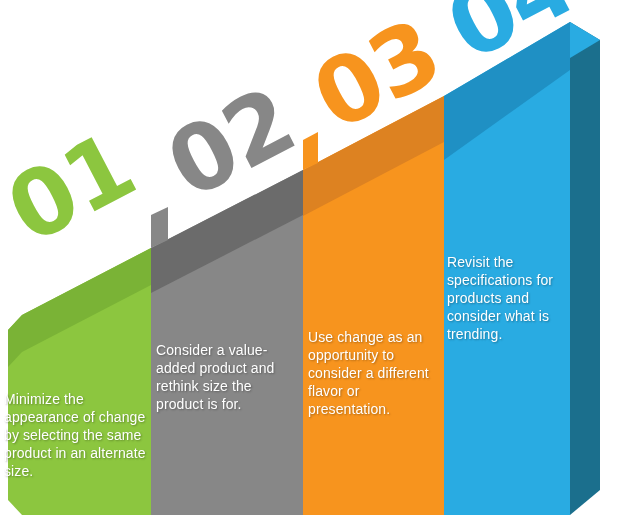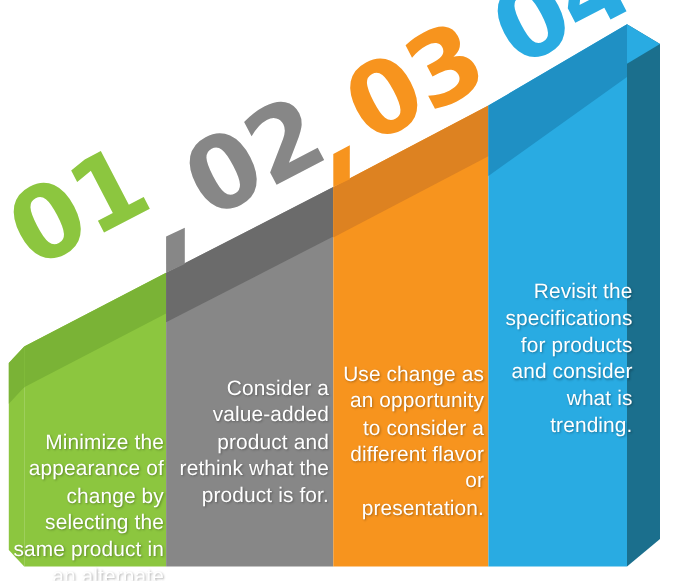--- a/index.html
+++ b/index.html
@@ -36,24 +36,24 @@
   .caption-layer {
     position: absolute;
     left: 0;
     top: 0;
     width: 617px;
     height: 528px;
     pointer-events: none;
   }
   .caption {
     position: absolute;
-    text-align: right;
+    text-align: left;
     color: #ffffff;
     font-family: "Liberation Sans", sans-serif;
-    font-size: 19px;
+    font-size: 14px;
     line-height: 1.28;
     letter-spacing: 0.1px;
     text-shadow: 1px 1px 2px rgba(0,0,0,0.30);
     pointer-events: auto;
   }
   #caption-1 { left: 4px;   top: 391px; width: 145px; }
   #caption-2 { left: 156px; top: 342px; width: 143px; }
   #caption-3 { left: 308px; top: 329px; width: 132px; }
   #caption-4 { left: 447px; top: 254px; width: 128px; }
 </style>
@@ -101,18 +101,18 @@
       <polygon points="570,22 600,40 600,490 570,515" fill="#1B6F8D"></polygon>
 
       <polygon points="570,22 600,40 570,58" fill="#29ABE2"></polygon>
       <text class="step-number" x="470" y="62" fill="#29ABE2" transform="rotate(-27.5 470 62)">04</text>
     </g>
 
   </svg>
 
   <div class="caption-layer">
     <div class="caption" id="caption-1">Minimize the appearance of change by selecting the same product in an alternate size.</div>
-    <div class="caption" id="caption-2">Consider a value-added product and rethink what the product is for.</div>
+    <div class="caption" id="caption-2">Consider a value-added product and rethink size the product is for.</div>
     <div class="caption" id="caption-3">Use change as an opportunity to consider a different flavor or presentation.</div>
     <div class="caption" id="caption-4">Revisit the specifications for products and consider what is trending.</div>
   </div>
 
 </div>
 
 </body></html>

